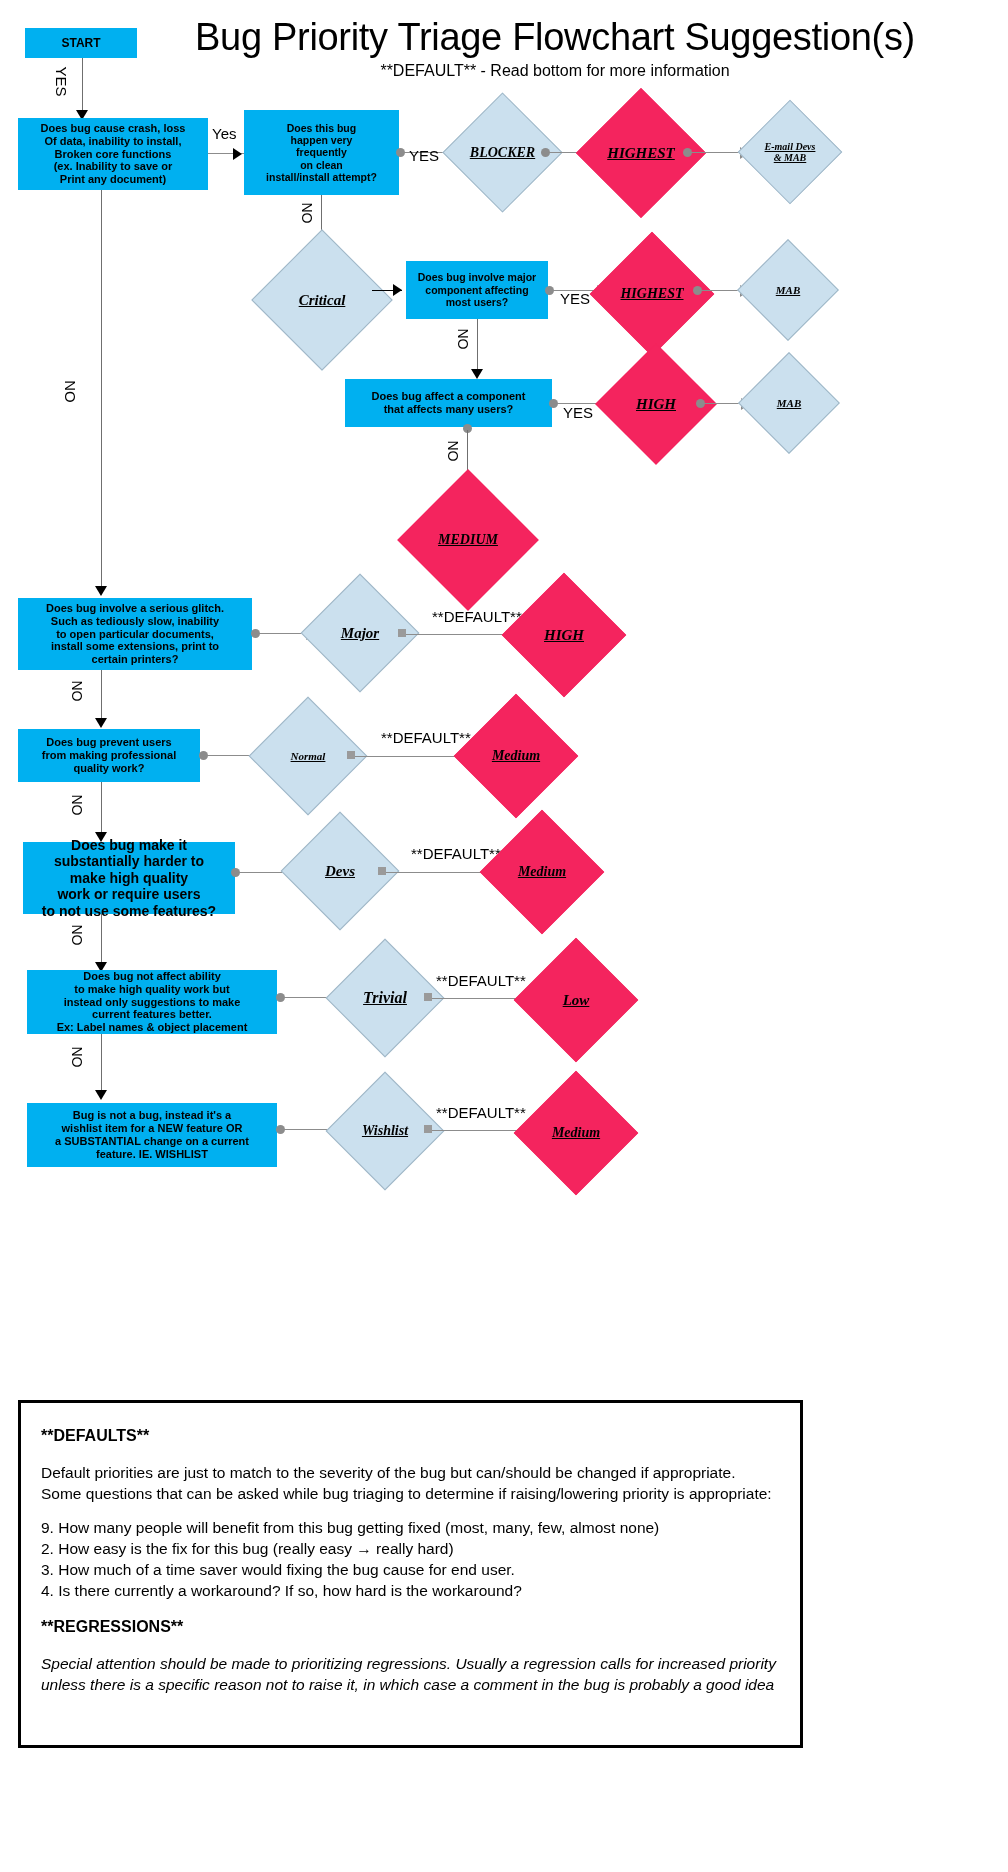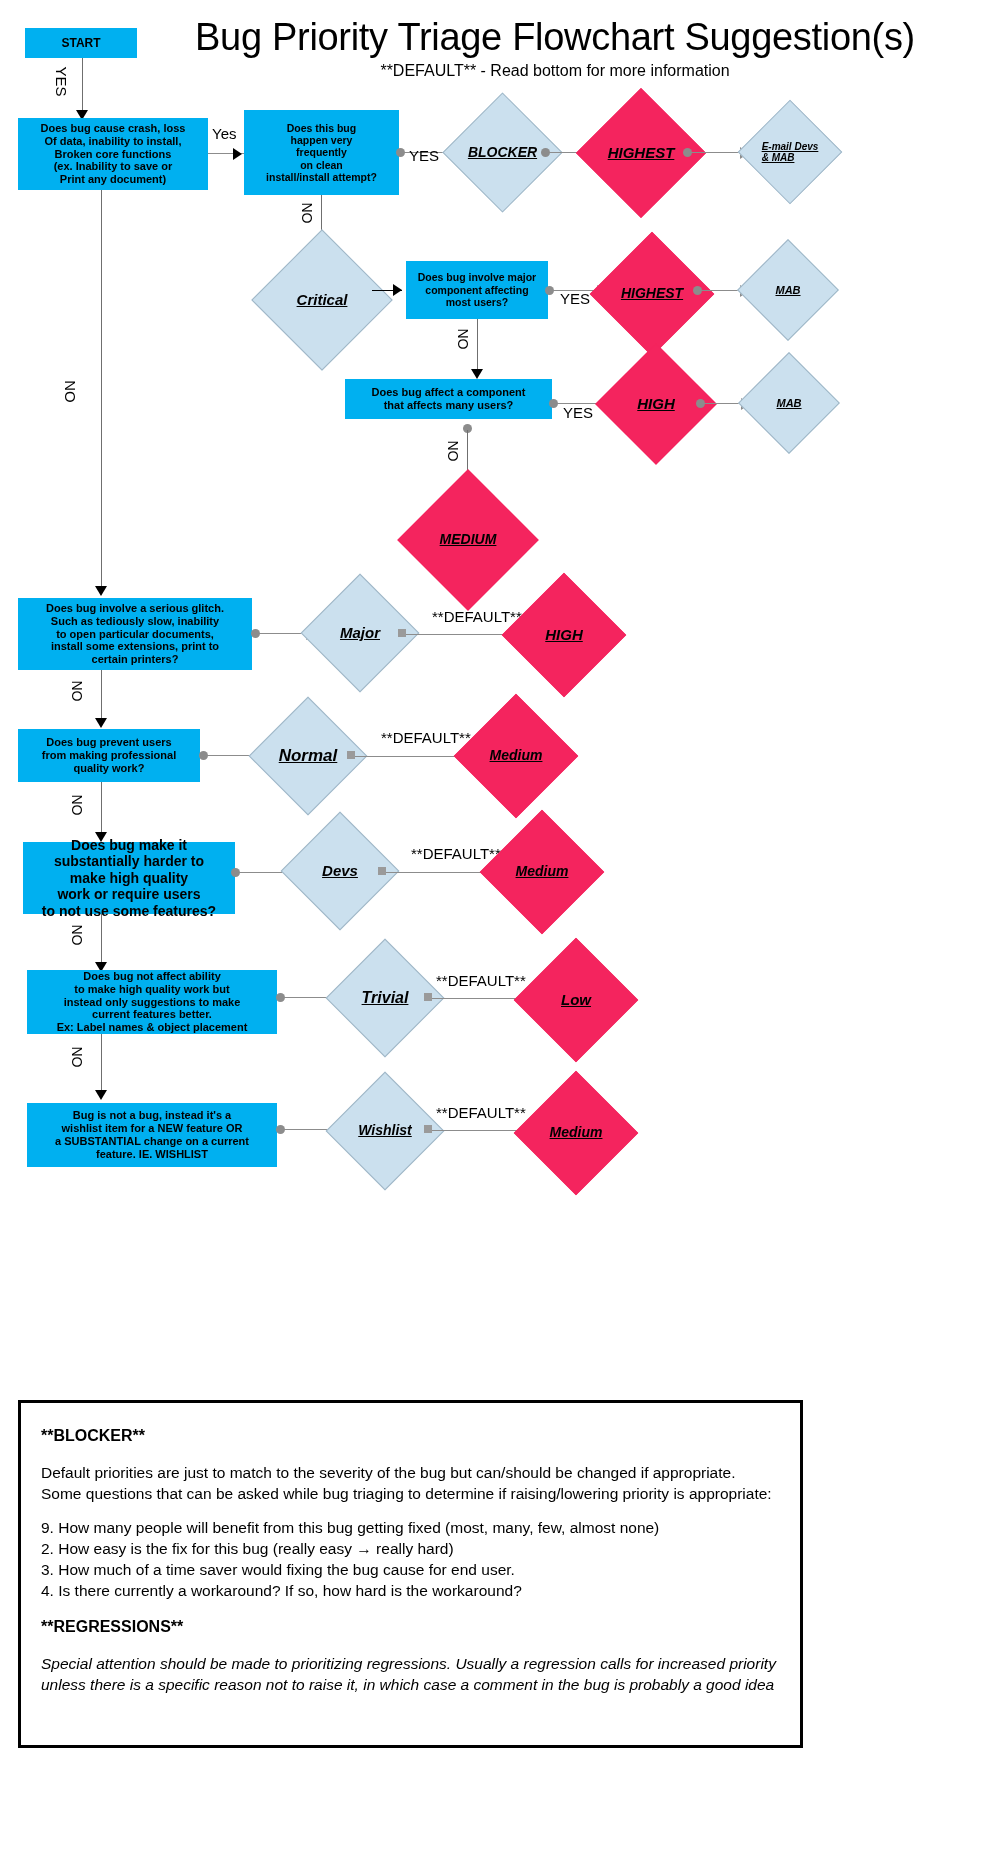--- a/index.html
+++ b/index.html
@@ -15,20 +15,22 @@
     display:flex;align-items:center;justify-content:center;
     text-align:center;
     line-height:1.18;
     box-sizing:border-box;
     padding:2px 4px;
     white-space:pre-line;
   }
   .dia{
     position:absolute;
     display:flex;align-items:center;justify-content:center;
+    text-align:center;
+    font-family:Liberation Serif, serif;
   }
   .dia .shape{
     position:absolute;inset:0;
     background:#CBE0EE;
     border:1px solid #9fb6c6;
     transform:rotate(45deg);
     box-sizing:border-box;
   }
   .dia.red .shape{background:#F4245E;border-color:#F4245E;}
   .dia .lbl{
@@ -167,21 +169,21 @@
 
   <div class="dia" style="left:752px;top:254px;width:72px;height:72px;">
     <div class="shape"></div>
     <div class="lbl" style="font-size:11px;">MAB</div>
   </div>
 
   <div class="vline" style="left:477px;top:319px;height:54px;"></div>
   <div class="arrow-d blk" style="left:471px;top:369px;"></div>
   <div class="elabel rot" style="left:452px;top:331px;font-size:14px;">NO</div>
 
-  <div class="box" style="left:345px;top:379px;width:207px;height:40px;font-size:11px;">Does bug affect a component
+  <div class="box" style="left:345px;top:379px;width:207px;height:48px;font-size:11px;">Does bug affect a component
 that affects many users?</div>
 
   <div class="dot" style="left:549px;top:399px;"></div>
   <div class="hline" style="left:555px;top:403px;width:48px;"></div>
   <div class="arrow-r" style="left:601px;top:398px;"></div>
   <div class="elabel" style="left:563px;top:404px;font-size:15px;">YES</div>
 
   <div class="dia red" style="left:613px;top:361px;width:86px;height:86px;">
     <div class="shape"></div>
     <div class="lbl" style="font-size:15px;">HIGH</div>
@@ -242,21 +244,21 @@
   <div class="box" style="left:18px;top:729px;width:182px;height:53px;font-size:11px;">Does bug prevent users
 from making professional
 quality work?</div>
 
   <div class="dot" style="left:199px;top:751px;"></div>
   <div class="hline" style="left:206px;top:755px;width:52px;"></div>
   <div class="arrow-r" style="left:256px;top:750px;"></div>
 
   <div class="dia" style="left:266px;top:714px;width:84px;height:84px;">
     <div class="shape"></div>
-    <div class="lbl" style="font-size:17px;">Normal</div>
+    <div class="lbl" style="font-size:11px;">Normal</div>
   </div>
 
   <div class="sq" style="left:347px;top:751px;"></div>
   <div class="hline" style="left:355px;top:756px;width:110px;"></div>
   <div class="arrow-r" style="left:462px;top:750px;"></div>
   <div class="elabel" style="left:381px;top:729px;font-size:15px;">**DEFAULT**</div>
 
   <div class="dia red" style="left:472px;top:712px;width:88px;height:88px;">
     <div class="shape"></div>
     <div class="lbl" style="font-size:14px;">Medium</div>
@@ -342,21 +344,21 @@
   <div class="hline" style="left:432px;top:1130px;width:102px;"></div>
   <div class="arrow-r" style="left:531px;top:1124px;"></div>
   <div class="elabel" style="left:436px;top:1104px;font-size:15px;">**DEFAULT**</div>
 
   <div class="dia red" style="left:532px;top:1089px;width:88px;height:88px;">
     <div class="shape"></div>
     <div class="lbl" style="font-size:14px;">Medium</div>
   </div>
 
   <div id="notes">
-    <div class="hd">**BLOCKER**</div>
+    <div class="hd">**DEFAULTS**</div>
     <div class="blank"></div>
     <div class="para">Default priorities are just to match to the severity of the bug but can/should be changed if appropriate. Some questions that can be asked while bug triaging to determine if raising/lowering priority is appropriate:</div>
     <div class="blank"></div>
     <ol id="notes-questions">
         <li>9. How many people will benefit from this bug getting fixed (most, many, few, almost none)</li>
         <li>2. How easy is the fix for this bug (really easy → really hard)</li>
         <li>3. How much of a time saver would fixing the bug cause for end user.</li>
         <li>4. Is there currently a workaround? If so, how hard is the workaround?</li>
       </ol>
     <div class="blank"></div>

